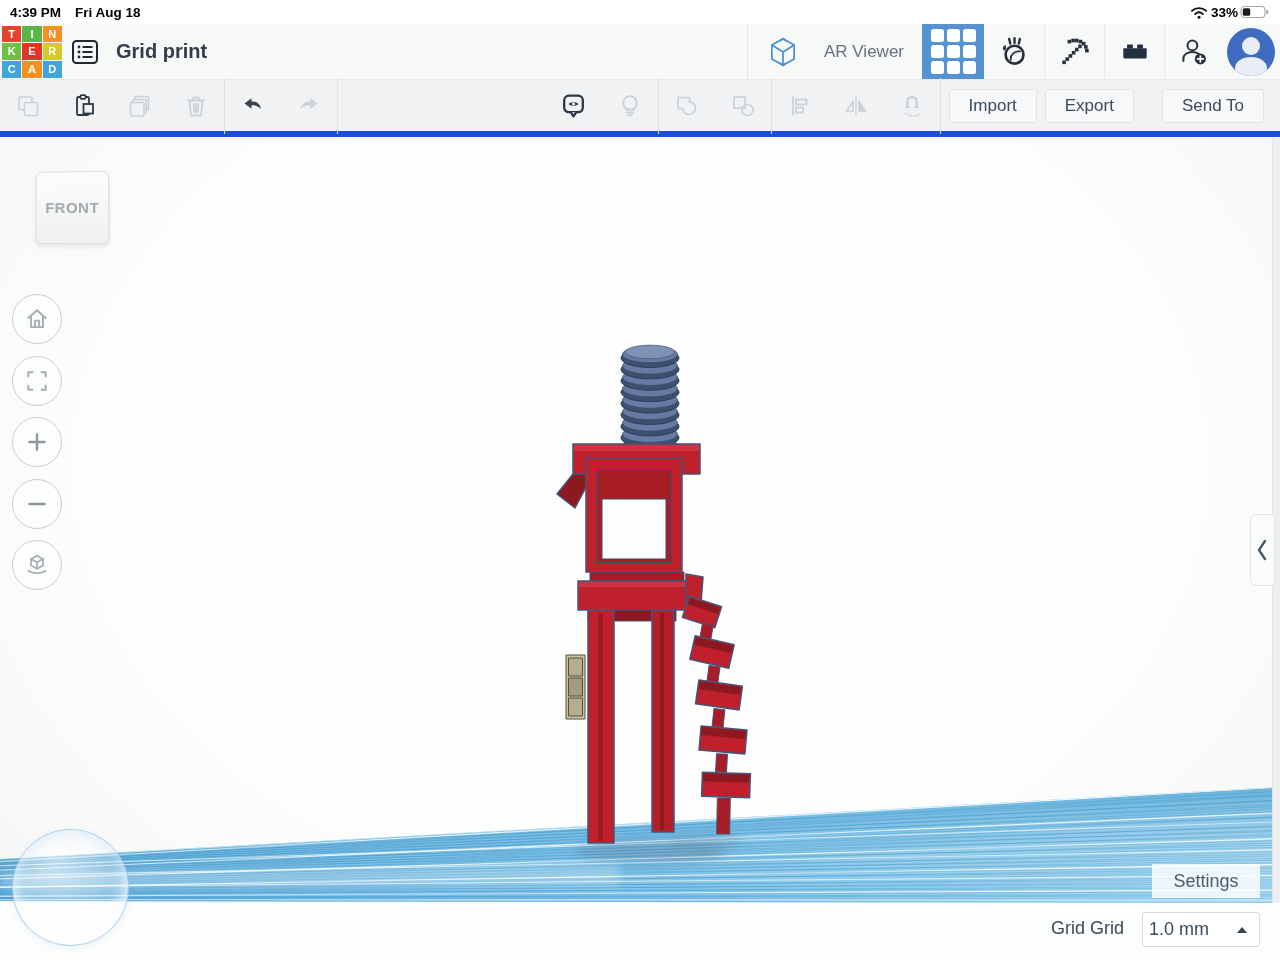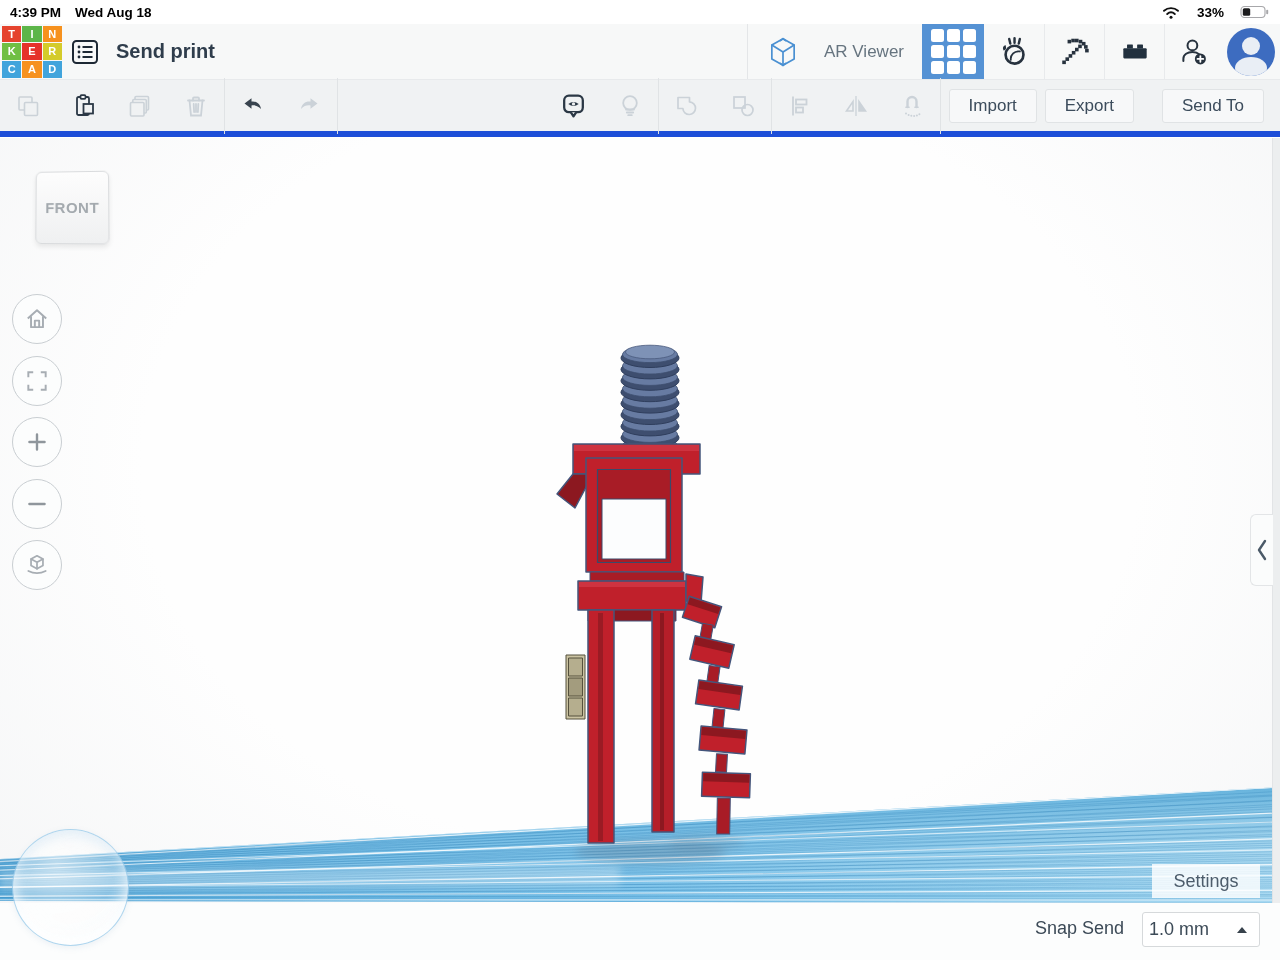--- a/index.html
+++ b/index.html
@@ -3,21 +3,21 @@
 <meta charset="utf-8">
 <style>
   * { margin:0; padding:0; box-sizing:border-box; }
   html,body { width:1280px; height:960px; overflow:hidden; }
   body { font-family:"Liberation Sans", sans-serif; background:#fff; }
   .app { position:relative; width:1280px; height:960px; background:#fff; }
 
   
   .statusbar { height:24px; background:#fff; display:flex; align-items:center; padding:0 10px; }
   .sb-left { display:flex; gap:14px; font-size:13.5px; font-weight:700; color:#000; }
-  .sb-right { margin-left:auto; display:flex; align-items:center; gap:16px; font-size:13.5px; font-weight:600; color:#000; }
+  .sb-right { margin-left:auto; display:flex; align-items:center; gap:2px; font-size:13.5px; font-weight:600; color:#000; }
 
   
   .header { height:56px; background:#f7f8f8; display:flex; align-items:stretch; border-bottom:1px solid #e8eaec; }
   .logo { width:60px; margin:2px 0 2px 2px; display:grid; grid-template-columns:repeat(3,1fr); gap:1px; align-self:center; height:52px; }
   .logo span { display:flex; align-items:center; justify-content:center; color:#fff; font-size:11px; font-weight:700; }
   .logo span:nth-child(1){background:#e5432e}.logo span:nth-child(2){background:#5cb549}
   .logo span:nth-child(3){background:#f6911e}.logo span:nth-child(4){background:#70bf44}
   .logo span:nth-child(5){background:#e5332a}.logo span:nth-child(6){background:#d4cb2a}
   .logo span:nth-child(7){background:#41a4dc}.logo span:nth-child(8){background:#f6911e}
   .logo span:nth-child(9){background:#41a4dc}
@@ -86,21 +86,21 @@
   .off { stroke:#cbd2d8; }
 </style>
 </head>
 <body>
 
 <div class="app">
 
   <div class="statusbar">
     <div class="sb-left">
       <span>4:39 PM</span>
-      <span>Wed Aug 18</span>
+      <span>Fri Aug 18</span>
     </div>
     <div class="sb-right">
       <span>
         <svg class="ic" width="20" height="15" viewBox="0 0 20 15" fill="none" stroke="#111" stroke-width="1.9" stroke-linecap="round">
           <path d="M3,5.8 C7,2.2 13,2.2 17,5.8"></path>
             <path d="M6.2,9 C8.5,6.9 11.5,6.9 13.8,9"></path>
           <circle cx="10" cy="12.3" r="1.5" fill="#111" stroke="none"></circle>
         </svg>
       </span>
       <span>33%</span>
@@ -132,21 +132,21 @@
           <rect x="4" y="5" width="24" height="22" rx="3.5"></rect>
           <circle cx="10" cy="11" r="1.4" fill="#1d2834" stroke="none"></circle>
             <path d="M13.5,11 H23.5"></path>
           <circle cx="10" cy="16" r="1.4" fill="#1d2834" stroke="none"></circle>
             <path d="M13.5,16 H23.5"></path>
           <circle cx="10" cy="21" r="1.4" fill="#1d2834" stroke="none"></circle>
             <path d="M13.5,21 H23.5"></path>
         </svg>
       </span>
     </button>
-    <div class="doc-title">Send print</div>
+    <div class="doc-title">Grid print</div>
     <div class="hspacer"></div>
 
     <button class="hbtn ar-btn">
       <span>
         <svg class="ic" width="34" height="34" viewBox="0 0 32 32" fill="none" stroke="#4a90d2" stroke-width="1.6" stroke-linejoin="round" stroke-linecap="round">
           <path d="M16,3.5 L26.5,9.5 V22.5 L16,28.5 L5.5,22.5 V9.5 Z"></path>
           <path d="M16,16 V28.5 M16,16 L5.5,9.5 M16,16 L26.5,9.5"></path>
           <path d="M13.5,5.3 L16,3.5 L18.5,5.3 M13.5,26.7 L16,28.5 L18.5,26.7"></path>
         </svg>
       </span>
@@ -541,20 +541,20 @@
     <button class="settings-btn">Settings</button>
 
     <div class="right-strip"></div>
     <div class="right-tab">
       <svg class="ic" width="16" height="26" viewBox="0 0 16 26" fill="none" stroke="#4b5a68" stroke-width="2.4" stroke-linecap="round" stroke-linejoin="round">
         <path d="M11,4 L5,13 L11,22"></path>
       </svg>
     </div>
 
     <div class="footer">
-      <span class="snap-label">Snap Send</span>
+      <span class="snap-label">Grid Grid</span>
       <div class="snap-select">
         <span class="snap-value">1.0 mm</span>
         <span class="caret-up"></span>
       </div>
     </div>
   </div>
 </div>
 
 </body></html>

